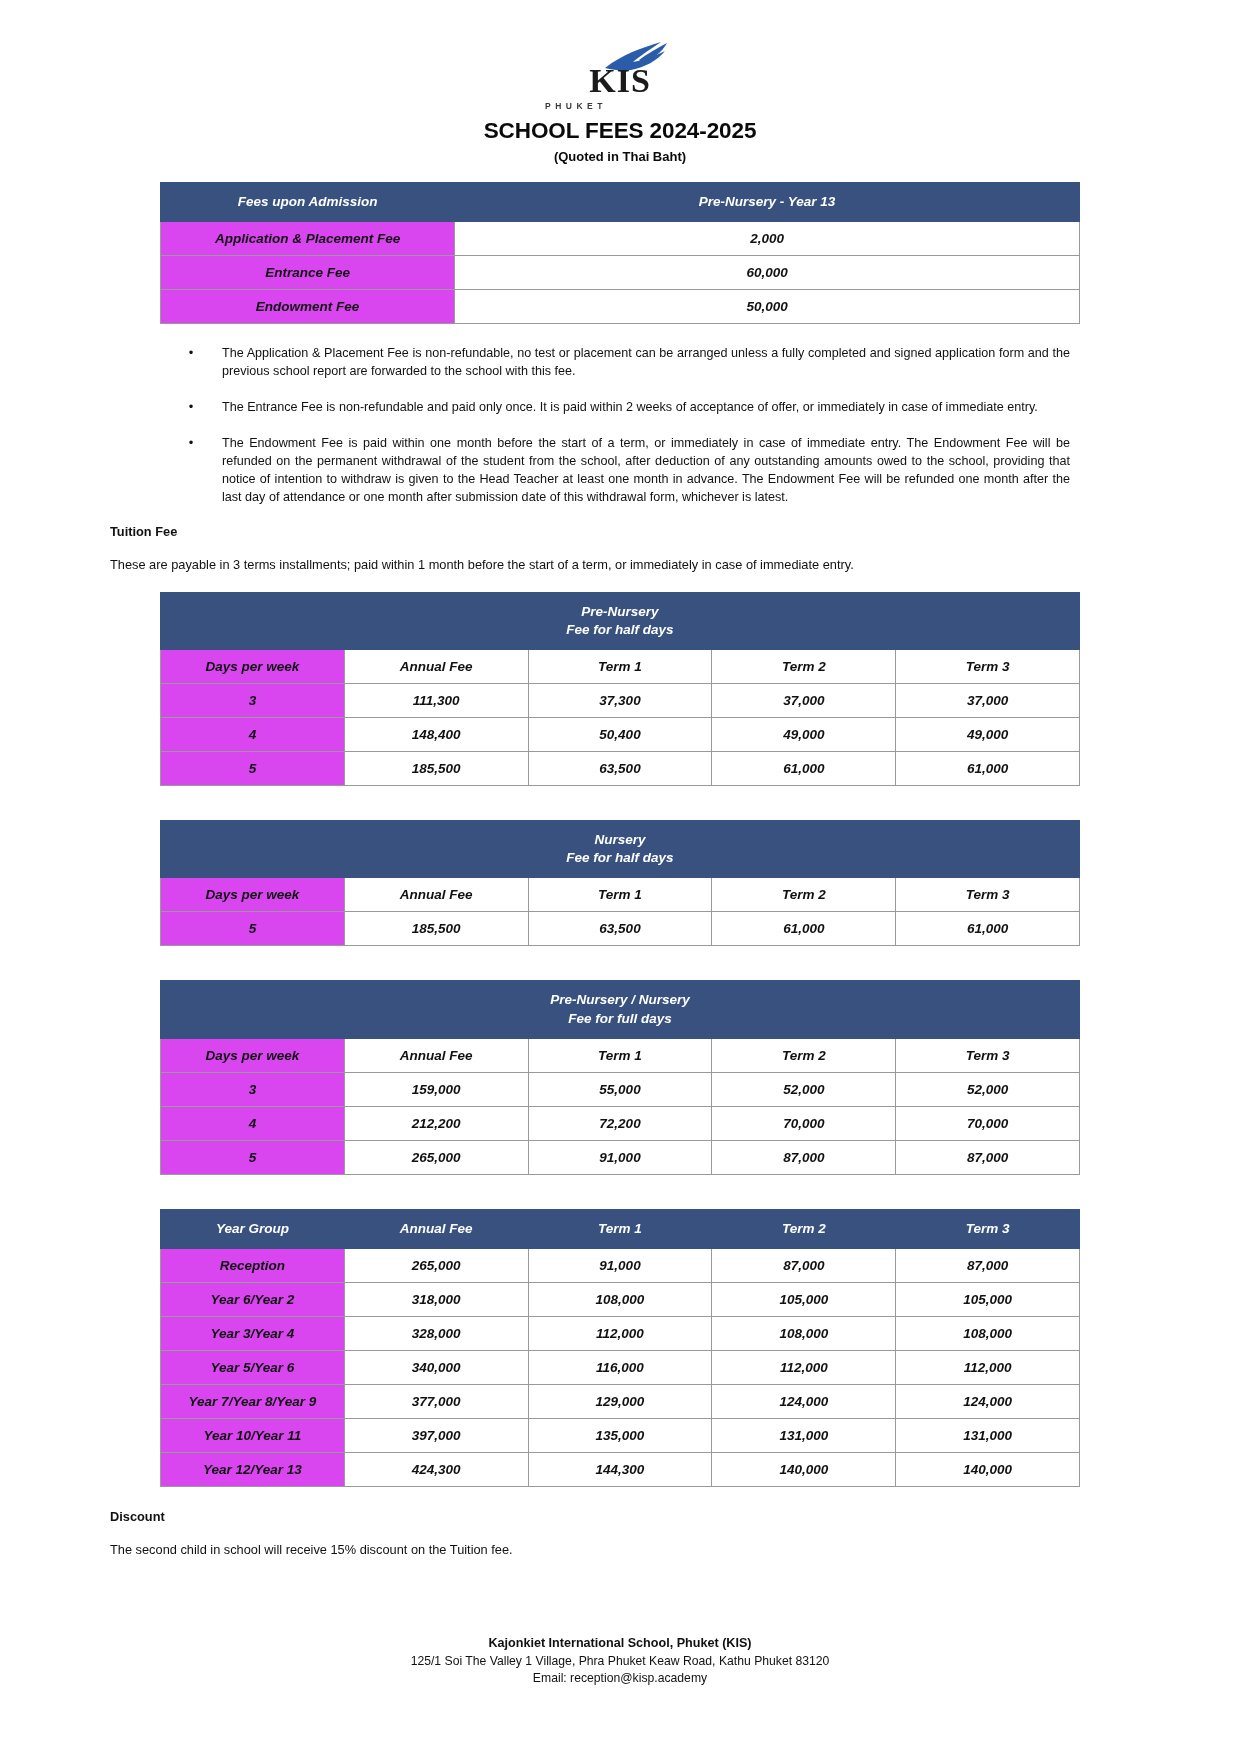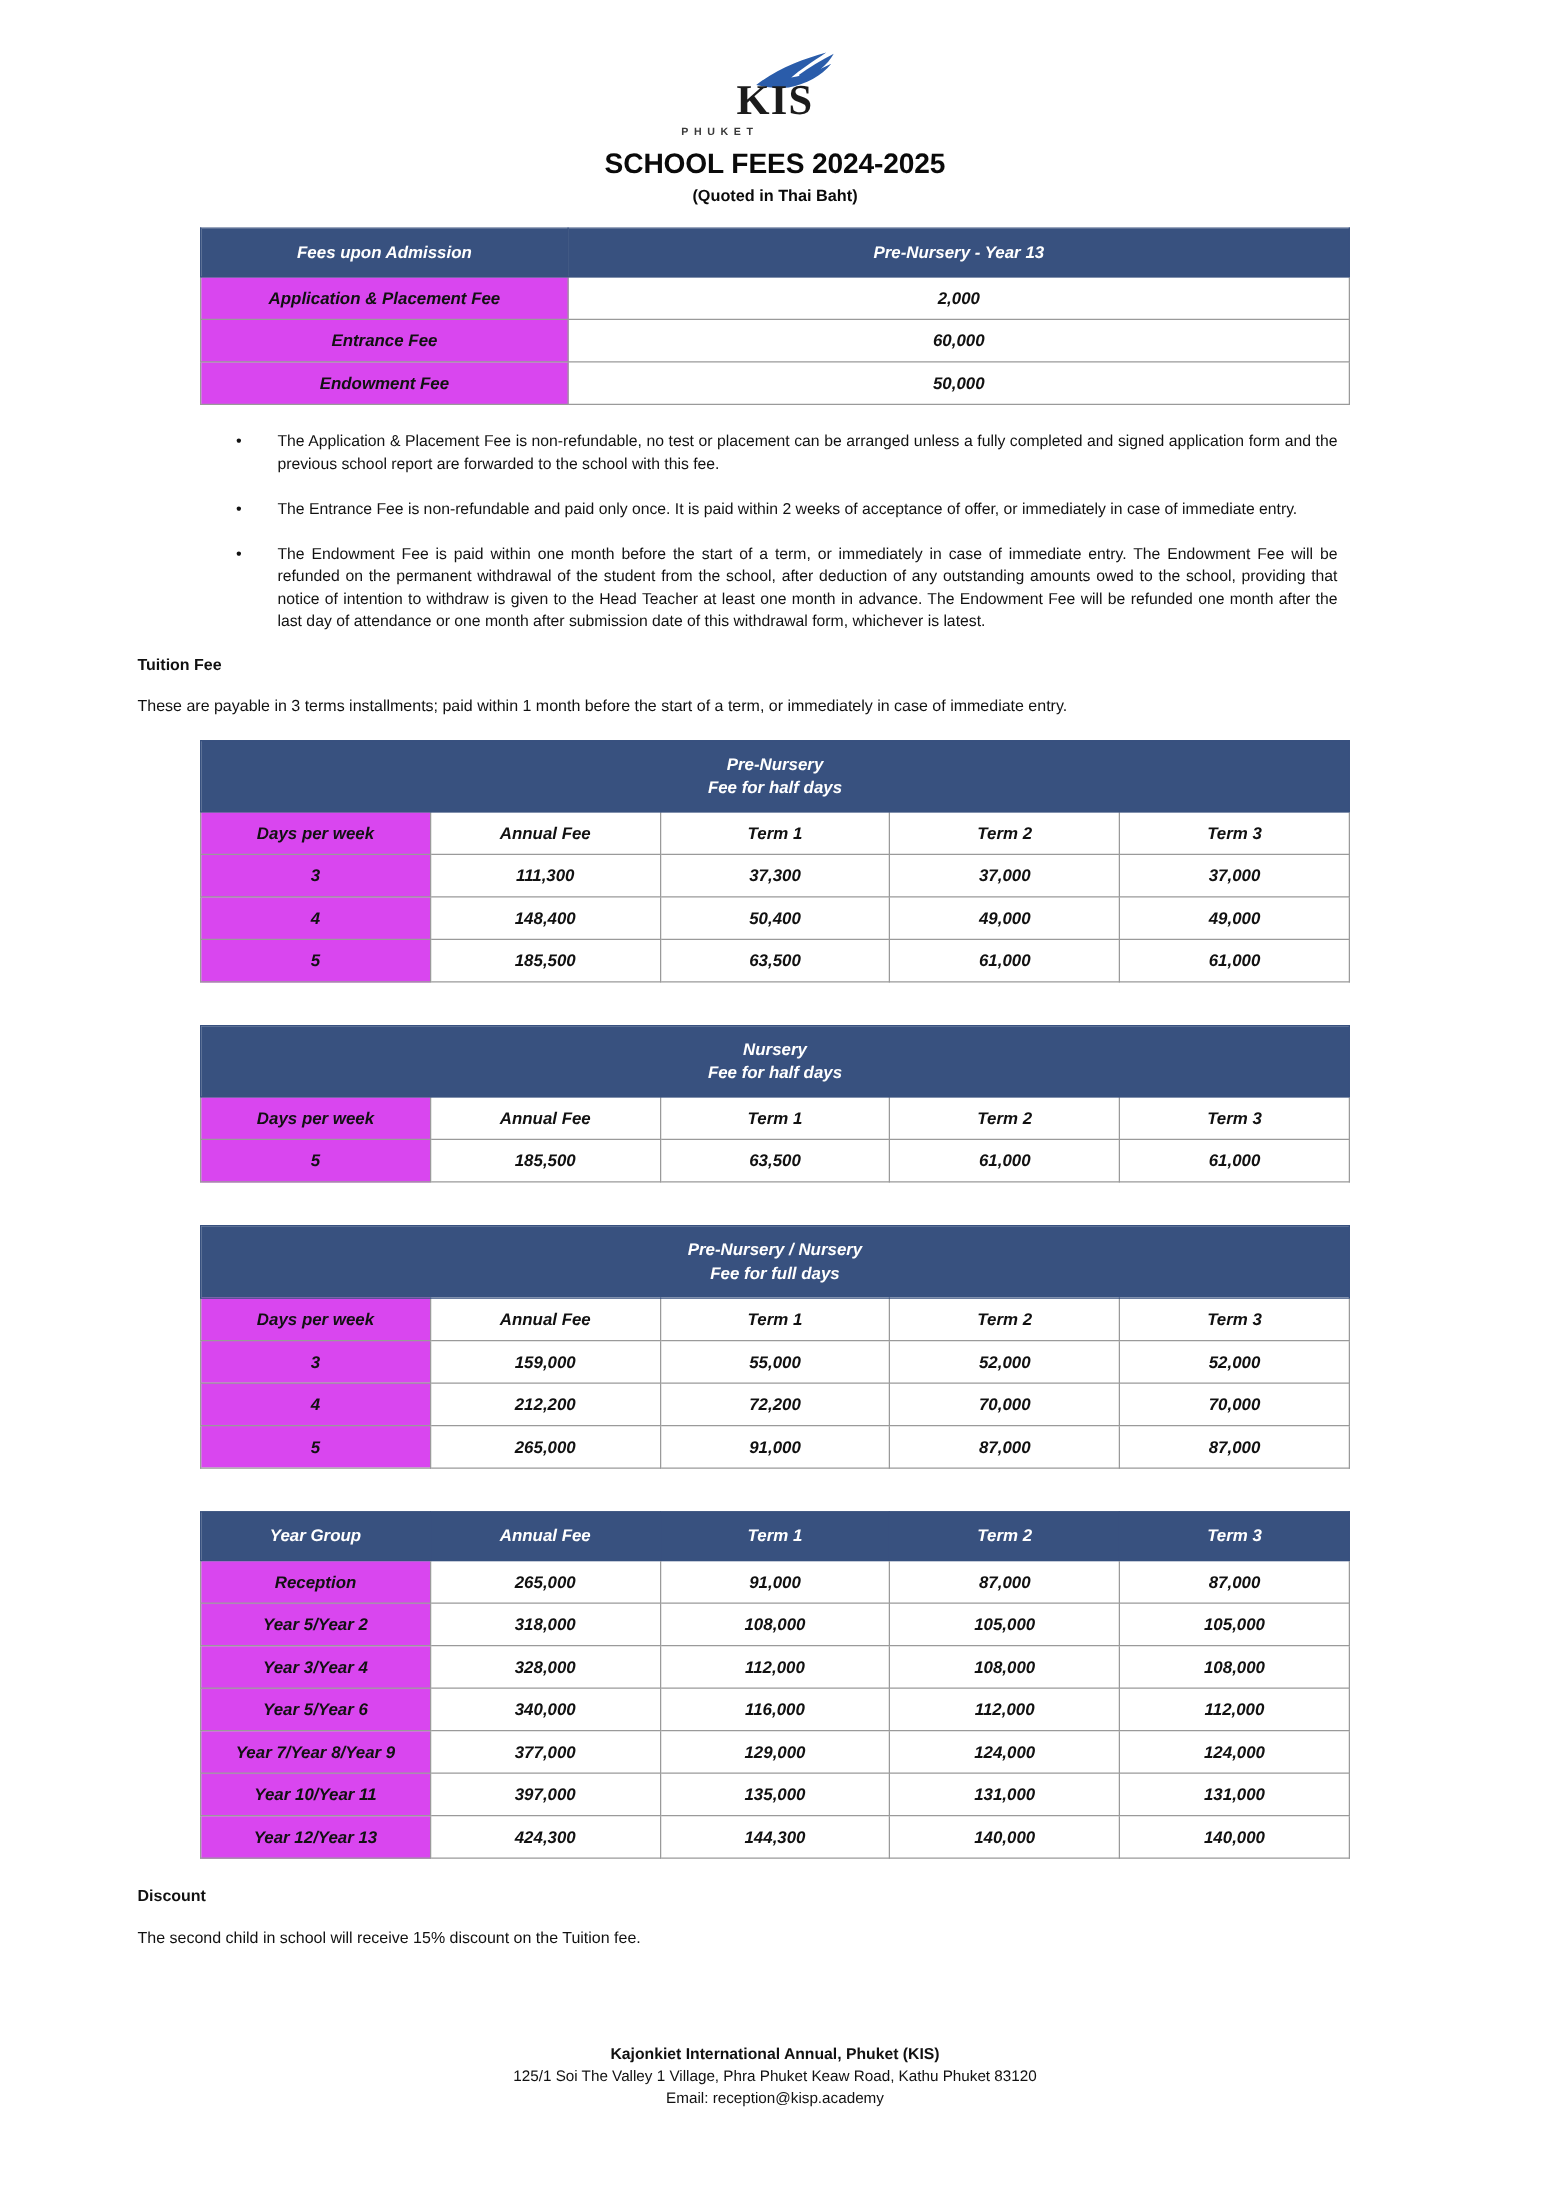--- a/index.html
+++ b/index.html
@@ -355,21 +355,21 @@
           <td class="hdr">Term 3</td>
         </tr>
         <tr>
           <td class="lbl">Reception</td>
           <td>265,000</td>
           <td>91,000</td>
           <td>87,000</td>
           <td>87,000</td>
         </tr>
         <tr>
-          <td class="lbl">Year 5/Year 2</td>
+          <td class="lbl">Year 6/Year 2</td>
           <td>318,000</td>
           <td>108,000</td>
           <td>105,000</td>
           <td>105,000</td>
         </tr>
         <tr>
           <td class="lbl">Year 3/Year 4</td>
           <td>328,000</td>
           <td>112,000</td>
           <td>108,000</td>
@@ -404,18 +404,18 @@
           <td>140,000</td>
         </tr>
       </tbody>
     </table>
   </div>
 
   <div class="sec-head" style="margin-top:22px;">Discount</div>
   <div class="sec-para">The second child in school will receive 15% discount on the Tuition fee.</div>
 
   <div class="footer">
-    <div class="f1">Kajonkiet International Annual, Phuket (KIS)</div>
+    <div class="f1">Kajonkiet International School, Phuket (KIS)</div>
     <div>125/1 Soi The Valley 1 Village, Phra Phuket Keaw Road, Kathu Phuket 83120</div>
     <div>Email: reception@kisp.academy</div>
   </div>
 
 </div>
 
 </body></html>

